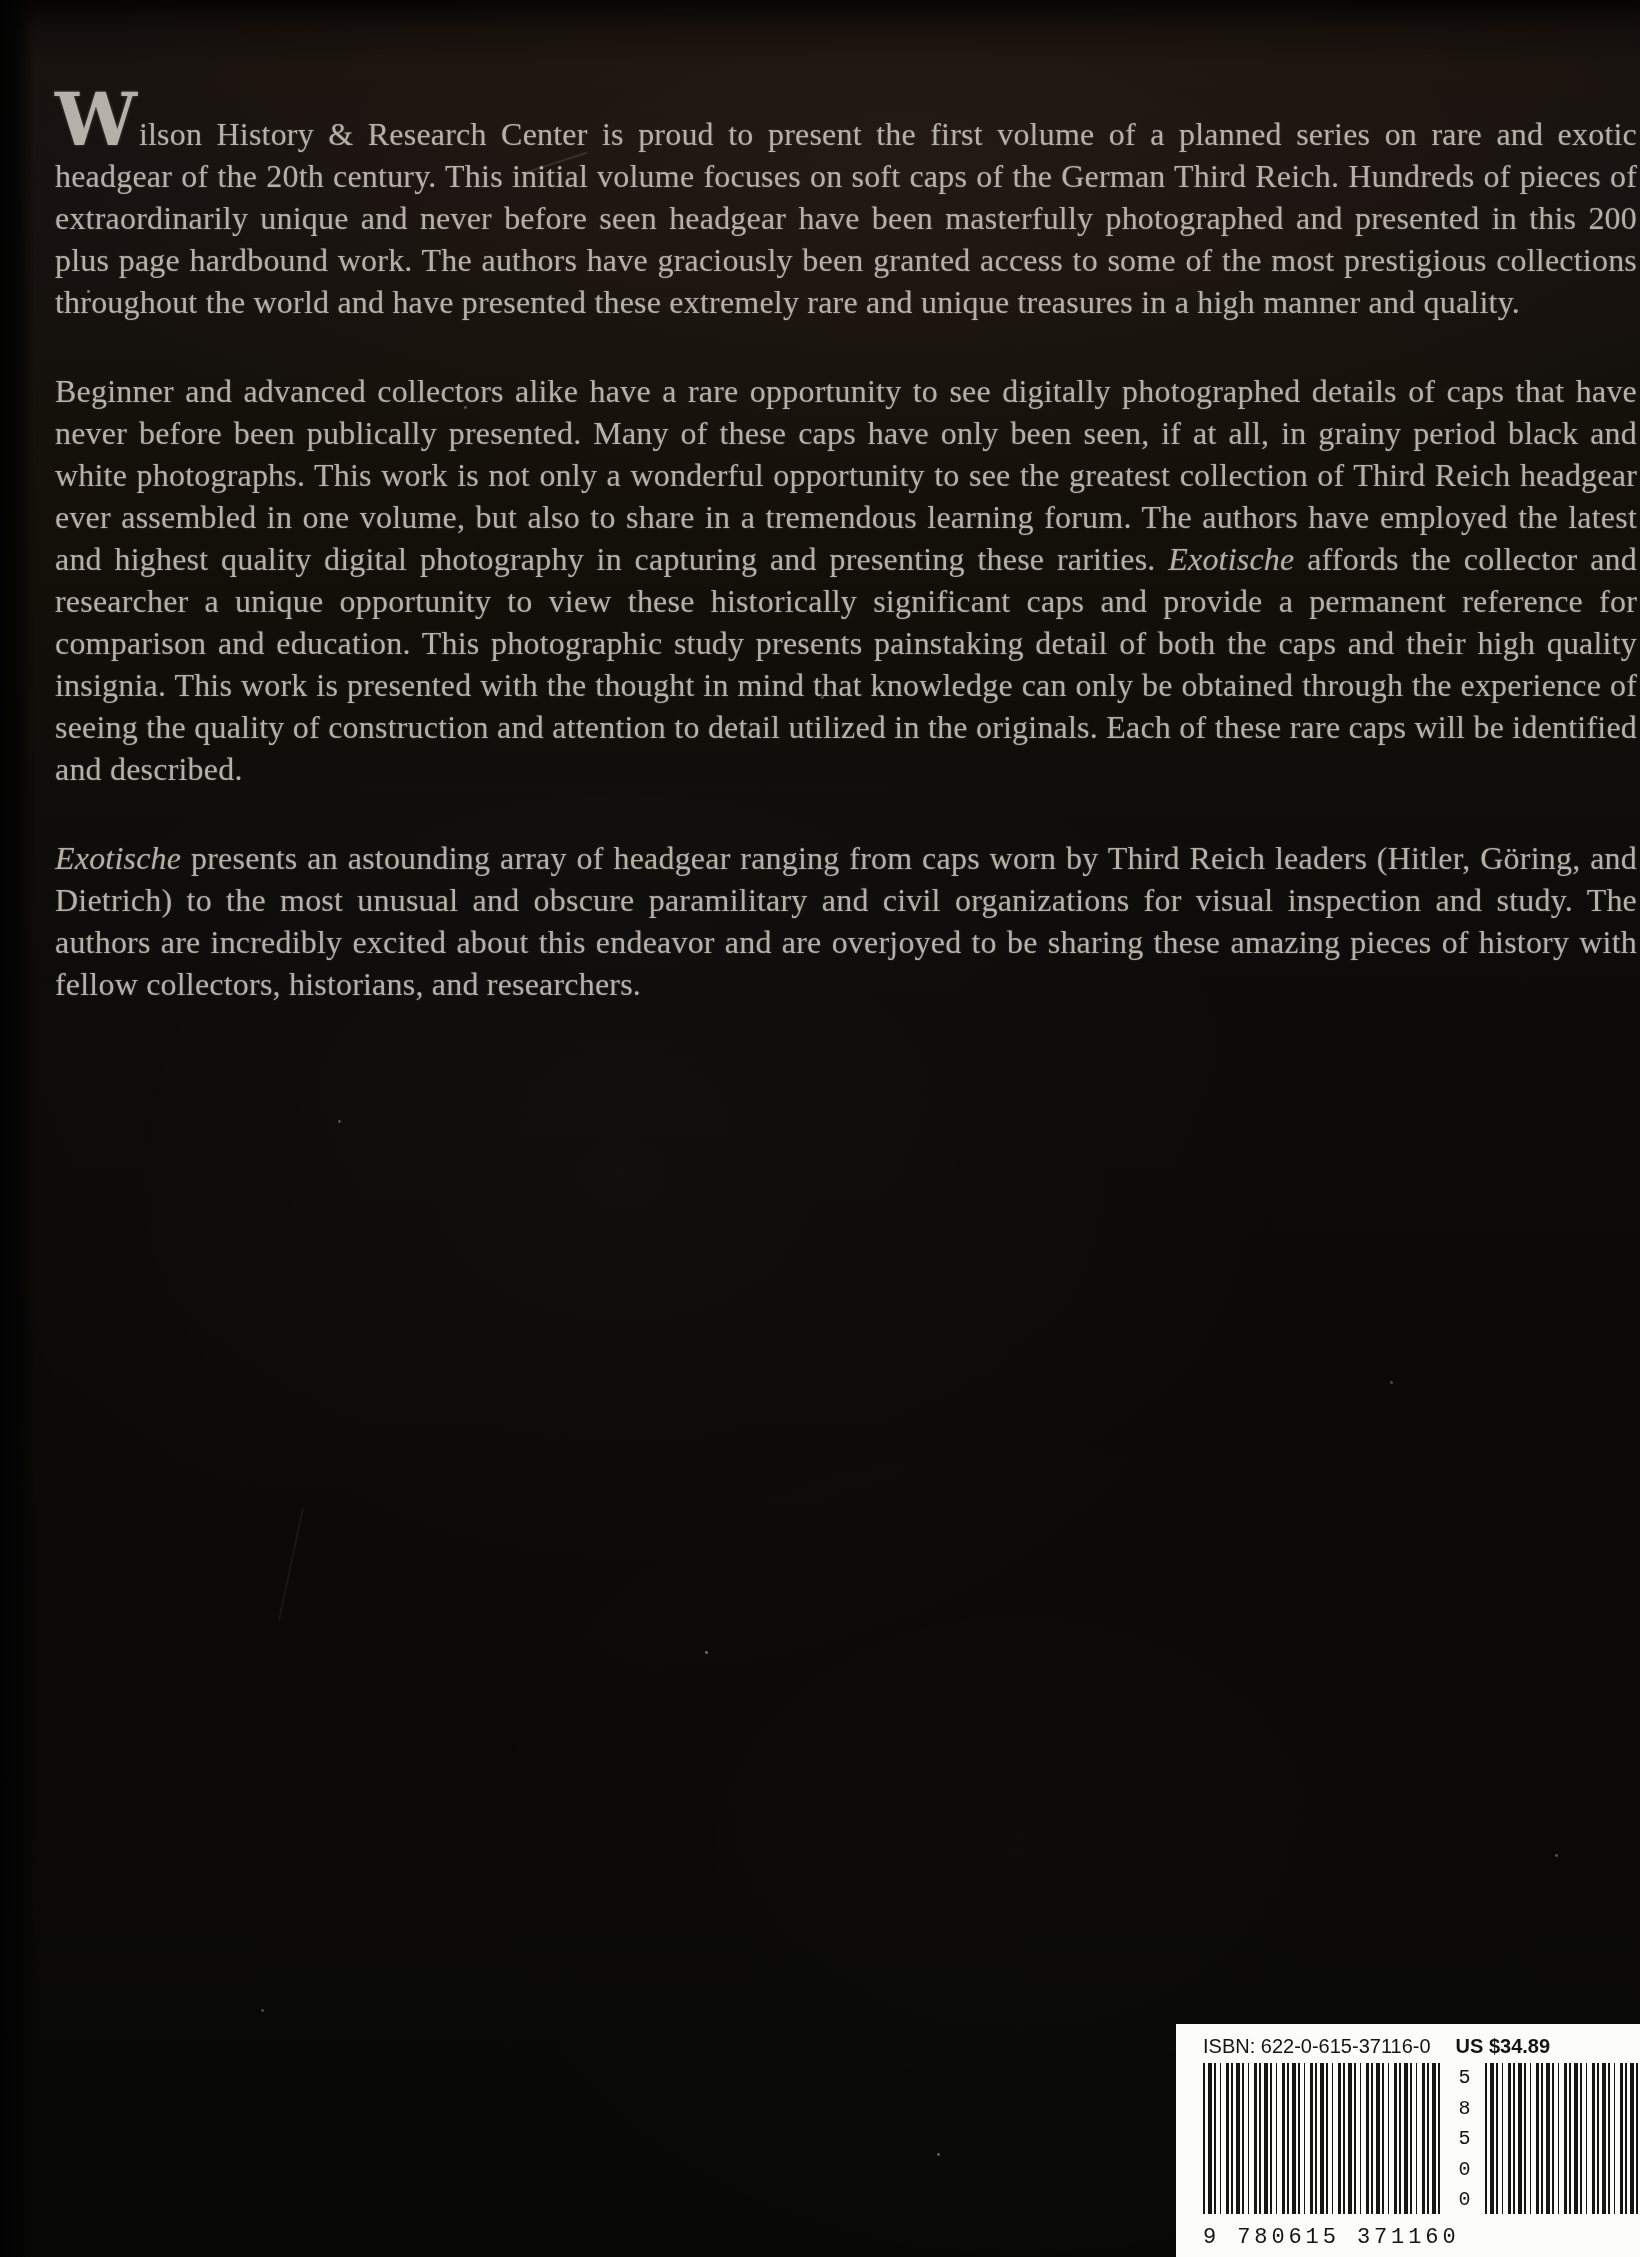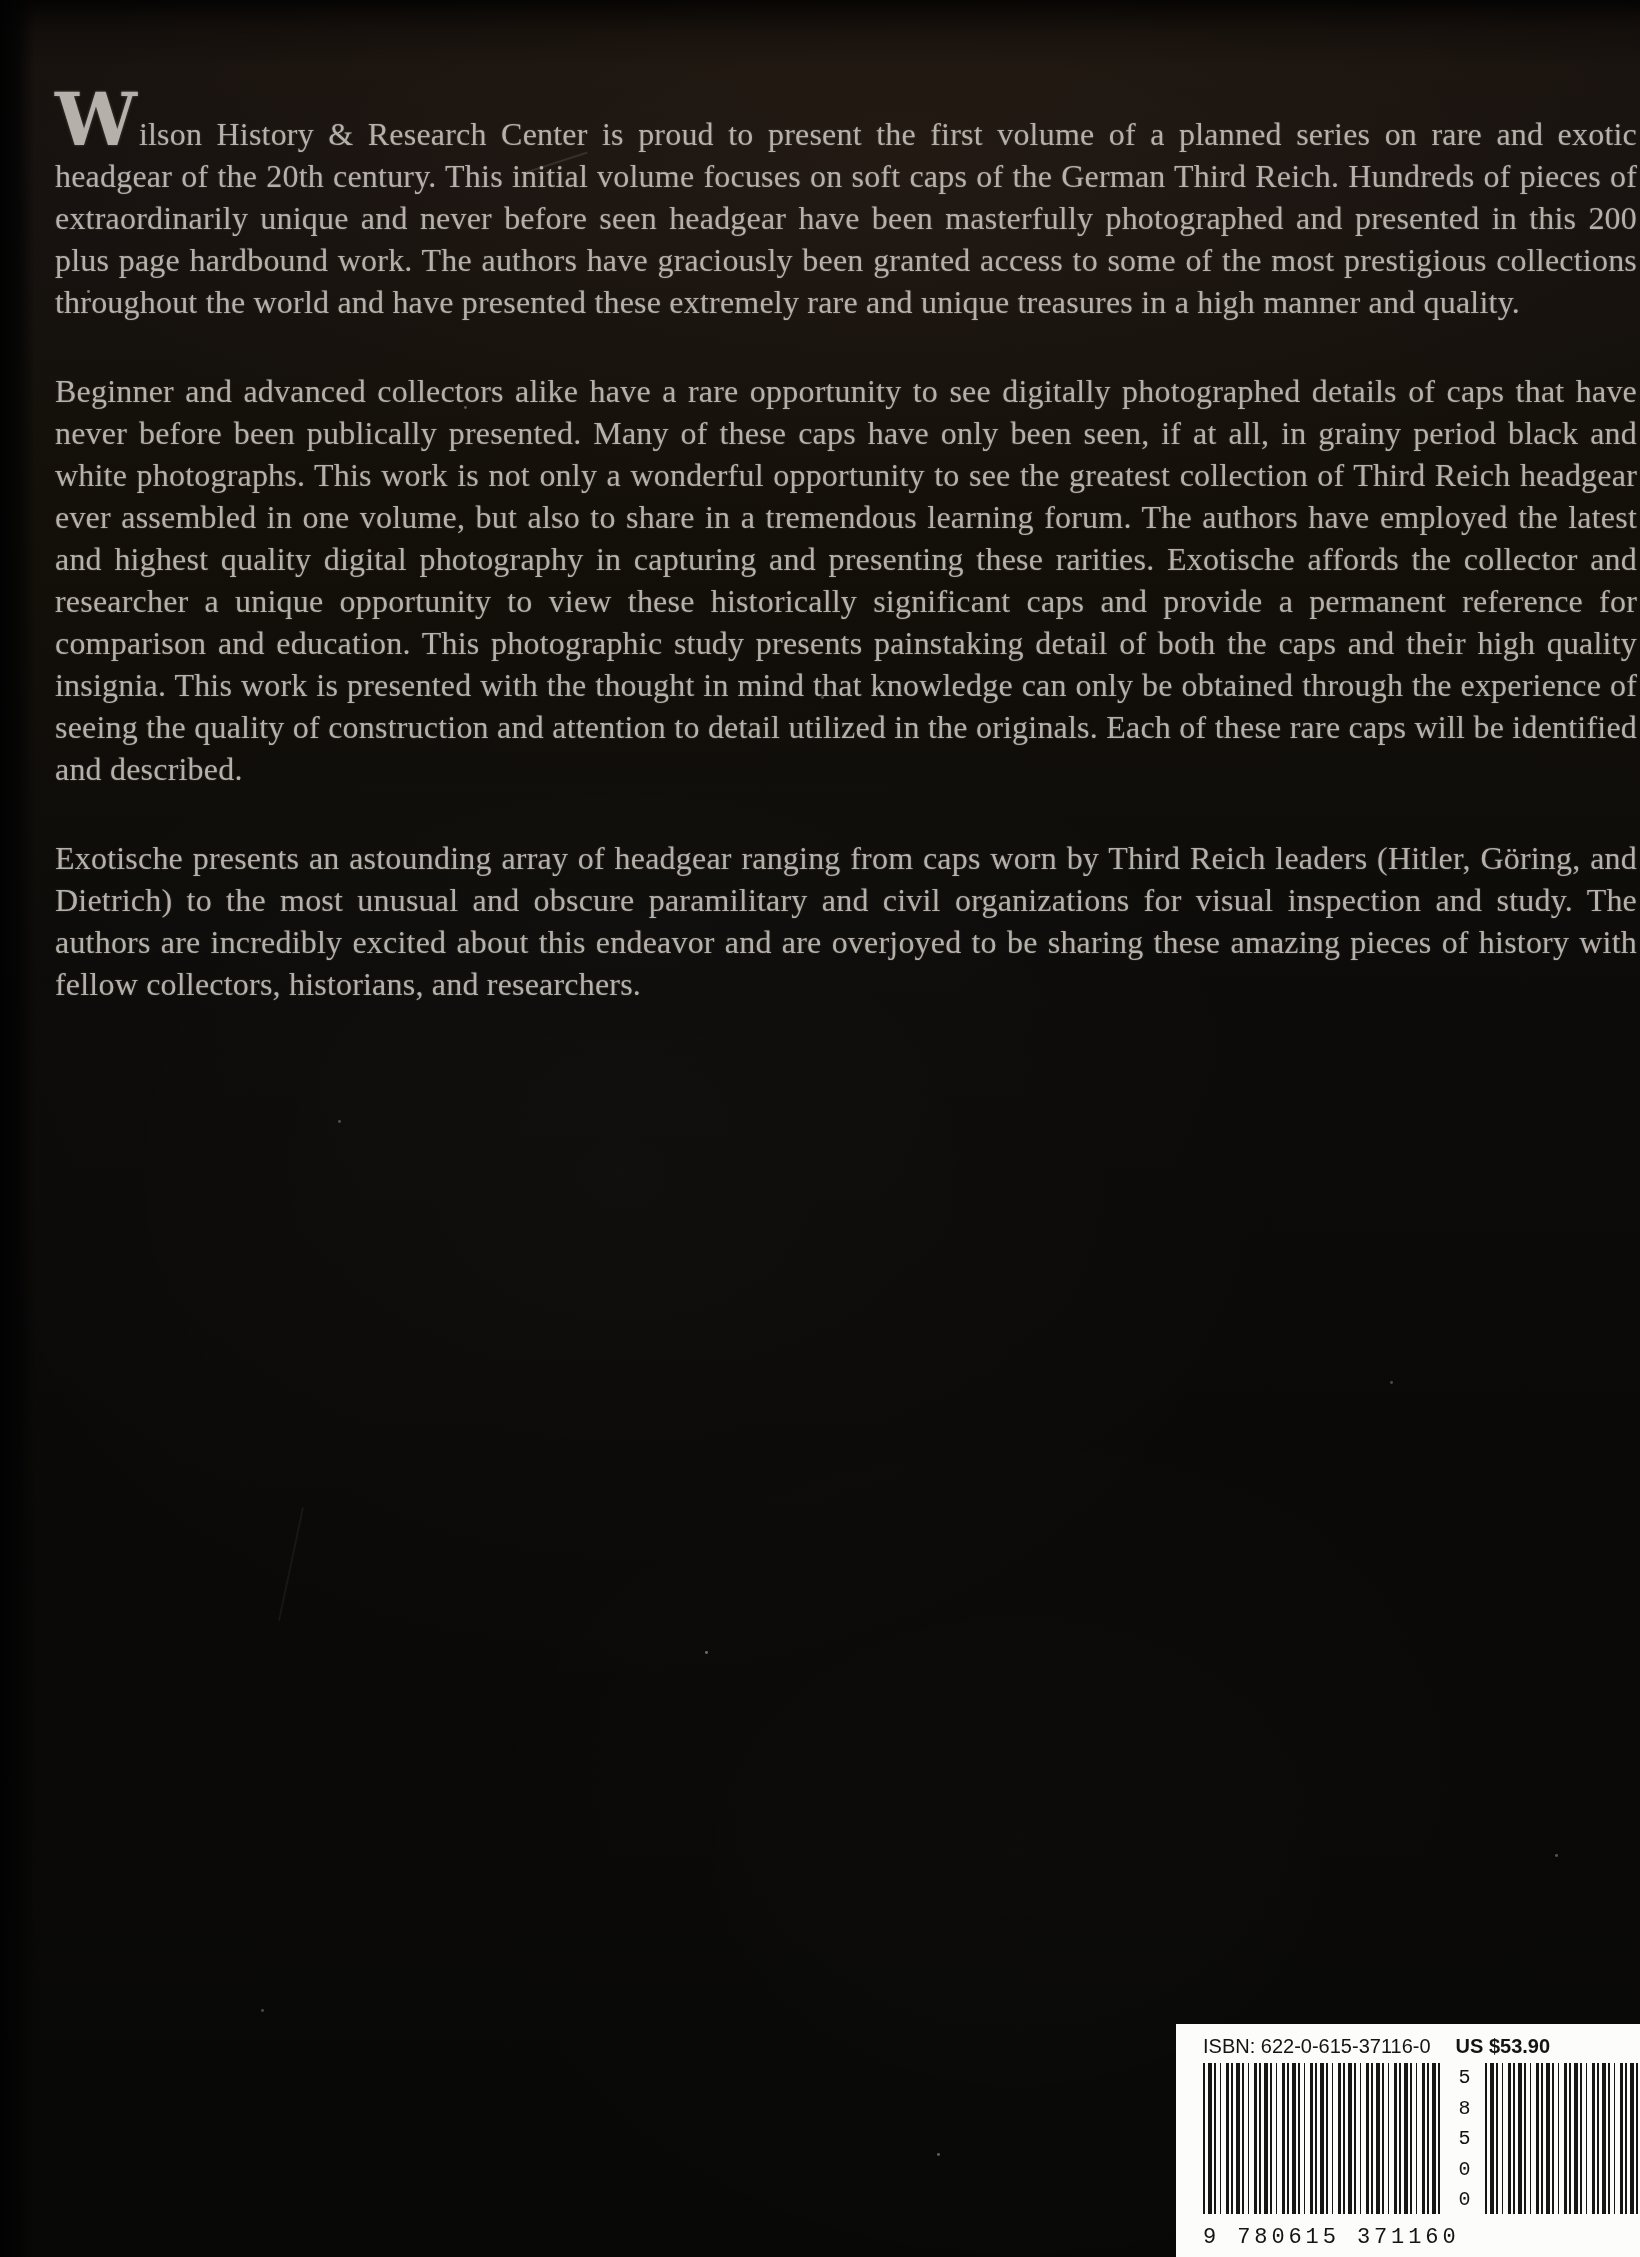--- a/index.html
+++ b/index.html
@@ -38,21 +38,21 @@
   .scratch-1{left:521px;top:162px;width:68px;height:1.9px;transform:rotate(-18deg);}
   .scratch-2{left:290px;top:1506px;width:1.9px;height:116px;transform:rotate(12deg);opacity:.5;}
 
   .text-block{
     position:absolute;left:55px;top:98px;width:1582px;
     color:#b5b1aa;font-size:32px;line-height:42px;
     text-align:justify;letter-spacing:0.2px;
     text-shadow:0 0 1.9px rgba(182,178,170,0.35);
   }
   .text-block p{margin:0 0 47px 0;}
-  .em{}
+  .em{font-style:italic;}
   .raised-cap{
     font-family:"DejaVu Serif",serif;font-weight:bold;
     font-size:73px;line-height:42px;letter-spacing:-1px;padding-right:2.9px;
     text-shadow:0 0 2.9px rgba(182,178,170,0.4);
   }
 
   .barcode-box{
     position:absolute;left:1176px;top:2024px;width:502px;height:263px;
     background:#fcfcfa;color:#141414;font-family:"Liberation Sans",sans-serif;
   }
@@ -89,21 +89,21 @@
 
   <div class="text-block">
     <p><span class="raised-cap">W</span><span><span>ilson History &amp; Research Center is proud to present the first volume of a planned series on rare and exotic headgear of the 20th century. This initial volume focuses on soft caps of the German Third Reich. Hundreds of pieces of extraordinarily unique and never before seen headgear have been masterfully photographed and presented in this 200 plus page hardbound work. The authors have graciously been granted access to some of the most prestigious collections throughout the world and have presented these extremely rare and unique treasures in a high manner and quality.</span></span></p>
     <p><span><span>Beginner and advanced collectors alike have a rare opportunity to see digitally photographed details of caps that have never before been publically presented. Many of these caps have only been seen, if at all, in grainy period black and white photographs. This work is not only a wonderful opportunity to see the greatest collection of Third Reich headgear ever assembled in one volume, but also to share in a tremendous learning forum. The authors have employed the latest and highest quality digital photography in capturing and presenting these rarities. </span><span class="em">Exotische</span><span> affords the collector and researcher a unique opportunity to view these historically significant caps and provide a permanent reference for comparison and education. This photographic study presents painstaking detail of both the caps and their high quality insignia. This work is presented with the thought in mind that knowledge can only be obtained through the experience of seeing the quality of construction and attention to detail utilized in the originals. Each of these rare caps will be identified and described.</span></span></p>
     <p><span><span class="em">Exotische</span><span> presents an astounding array of headgear ranging from caps worn by Third Reich leaders (Hitler, Göring, and Dietrich) to the most unusual and obscure paramilitary and civil organizations for visual inspection and study. The authors are incredibly excited about this endeavor and are overjoyed to be sharing these amazing pieces of history with fellow collectors, historians, and researchers.</span></span></p>
   </div>
 
   <div class="barcode-box">
     <div class="isbn-row">
       <span>ISBN: 622-0-615-37116-0</span>
-      <span class="price-label">US $53.90</span>
+      <span class="price-label">US $34.89</span>
     </div>
     <div class="bars-row">
       <div class="bars main-bars"></div>
       <div class="digit-col">
         <span>5</span>
         <span>8</span>
         <span>5</span>
         <span>0</span>
         <span>0</span>
       </div>

